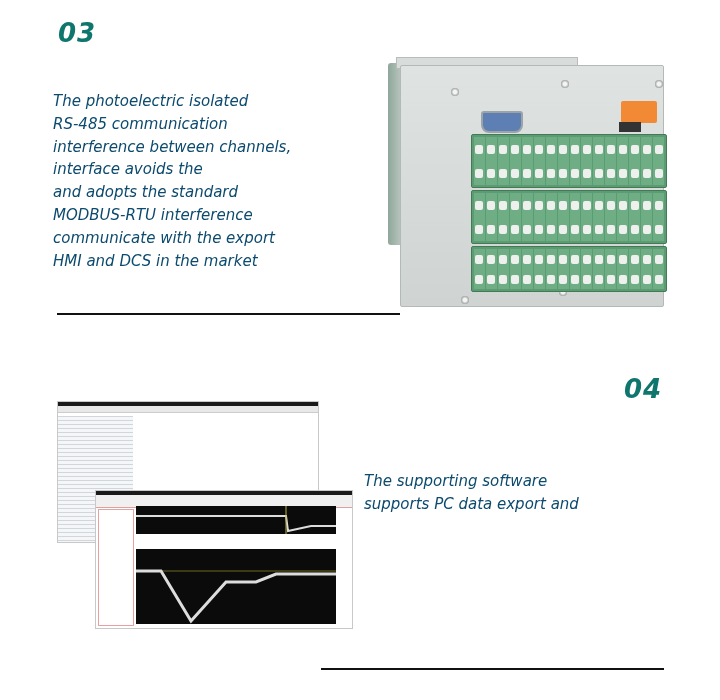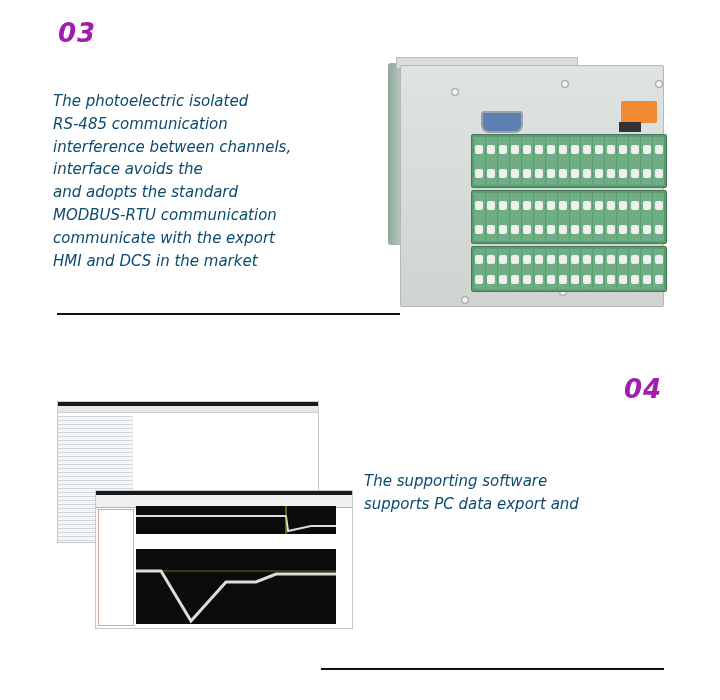--- a/index.html
+++ b/index.html
@@ -1,17 +1,17 @@
 <!DOCTYPE html>
 <html><head>
 <meta charset="utf-8">
 <style>
   html, body { margin:0; padding:0; background:#ffffff; }
   body { width:720px; height:700px; position:relative; overflow:hidden; font-family:"DejaVu Sans", sans-serif; color:#111; }
-  .num { position:absolute; font-style:italic; font-weight:bold; font-size:26px; letter-spacing:1px; color:#a21caf; }
+  .num { position:absolute; font-style:italic; font-weight:bold; font-size:26px; letter-spacing:1px; color:#0f766e; }
   .para { position:absolute; font-style:italic; font-size:15px; line-height:22.8px; color:#0c4a6e; }
   .rule { position:absolute; height:2px; background:#111; }
 
   
   .device { position:absolute; left:386px; top:55px; width:284px; height:252px; }
   .dev-side { position:absolute; left:2px; top:8px; width:18px; height:182px; background:linear-gradient(90deg,#8fa79a,#c9d0cc); border-radius:3px 0 0 3px; }
   .dev-top { position:absolute; left:10px; top:2px; width:180px; height:10px; background:#d8dcda; border:1px solid #b8bdba; }
   .dev-body { position:absolute; left:14px; top:10px; width:262px; height:240px; background:linear-gradient(180deg,#dfe3e1,#cfd4d2); border:1px solid #b3b9b6; border-radius:2px; }
   .screw { position:absolute; width:8px; height:8px; border-radius:50%; background:radial-gradient(circle,#f4f4f4 30%,#8a8f8d 80%); }
   .db9 { position:absolute; left:80px; top:45px; width:38px; height:18px; background:#5d7fb3; border:2px solid #9aa3a8; border-radius:3px 3px 8px 8px; }
@@ -39,21 +39,21 @@
 <body>
 
 <div>
   <div class="num" style="left:58px;top:18px;">03</div>
   <div class="para" style="left:53px;top:90px;">
     <div>The photoelectric isolated</div>
     <div>RS-485 communication</div>
     <div>interference between channels,</div>
     <div>interface avoids the</div>
     <div>and adopts the standard</div>
-    <div>MODBUS-RTU communication</div>
+    <div>MODBUS-RTU interference</div>
     <div>communicate with the export</div>
     <div>HMI and DCS in the market</div>
   </div>
   <div class="rule" style="left:57px;top:313px;width:343px;"></div>
 
   <div class="device">
     <div class="dev-side"></div>
     <div class="dev-top"></div>
     <div class="dev-body">
       <div class="screw" style="left:50px;top:22px;"></div>

